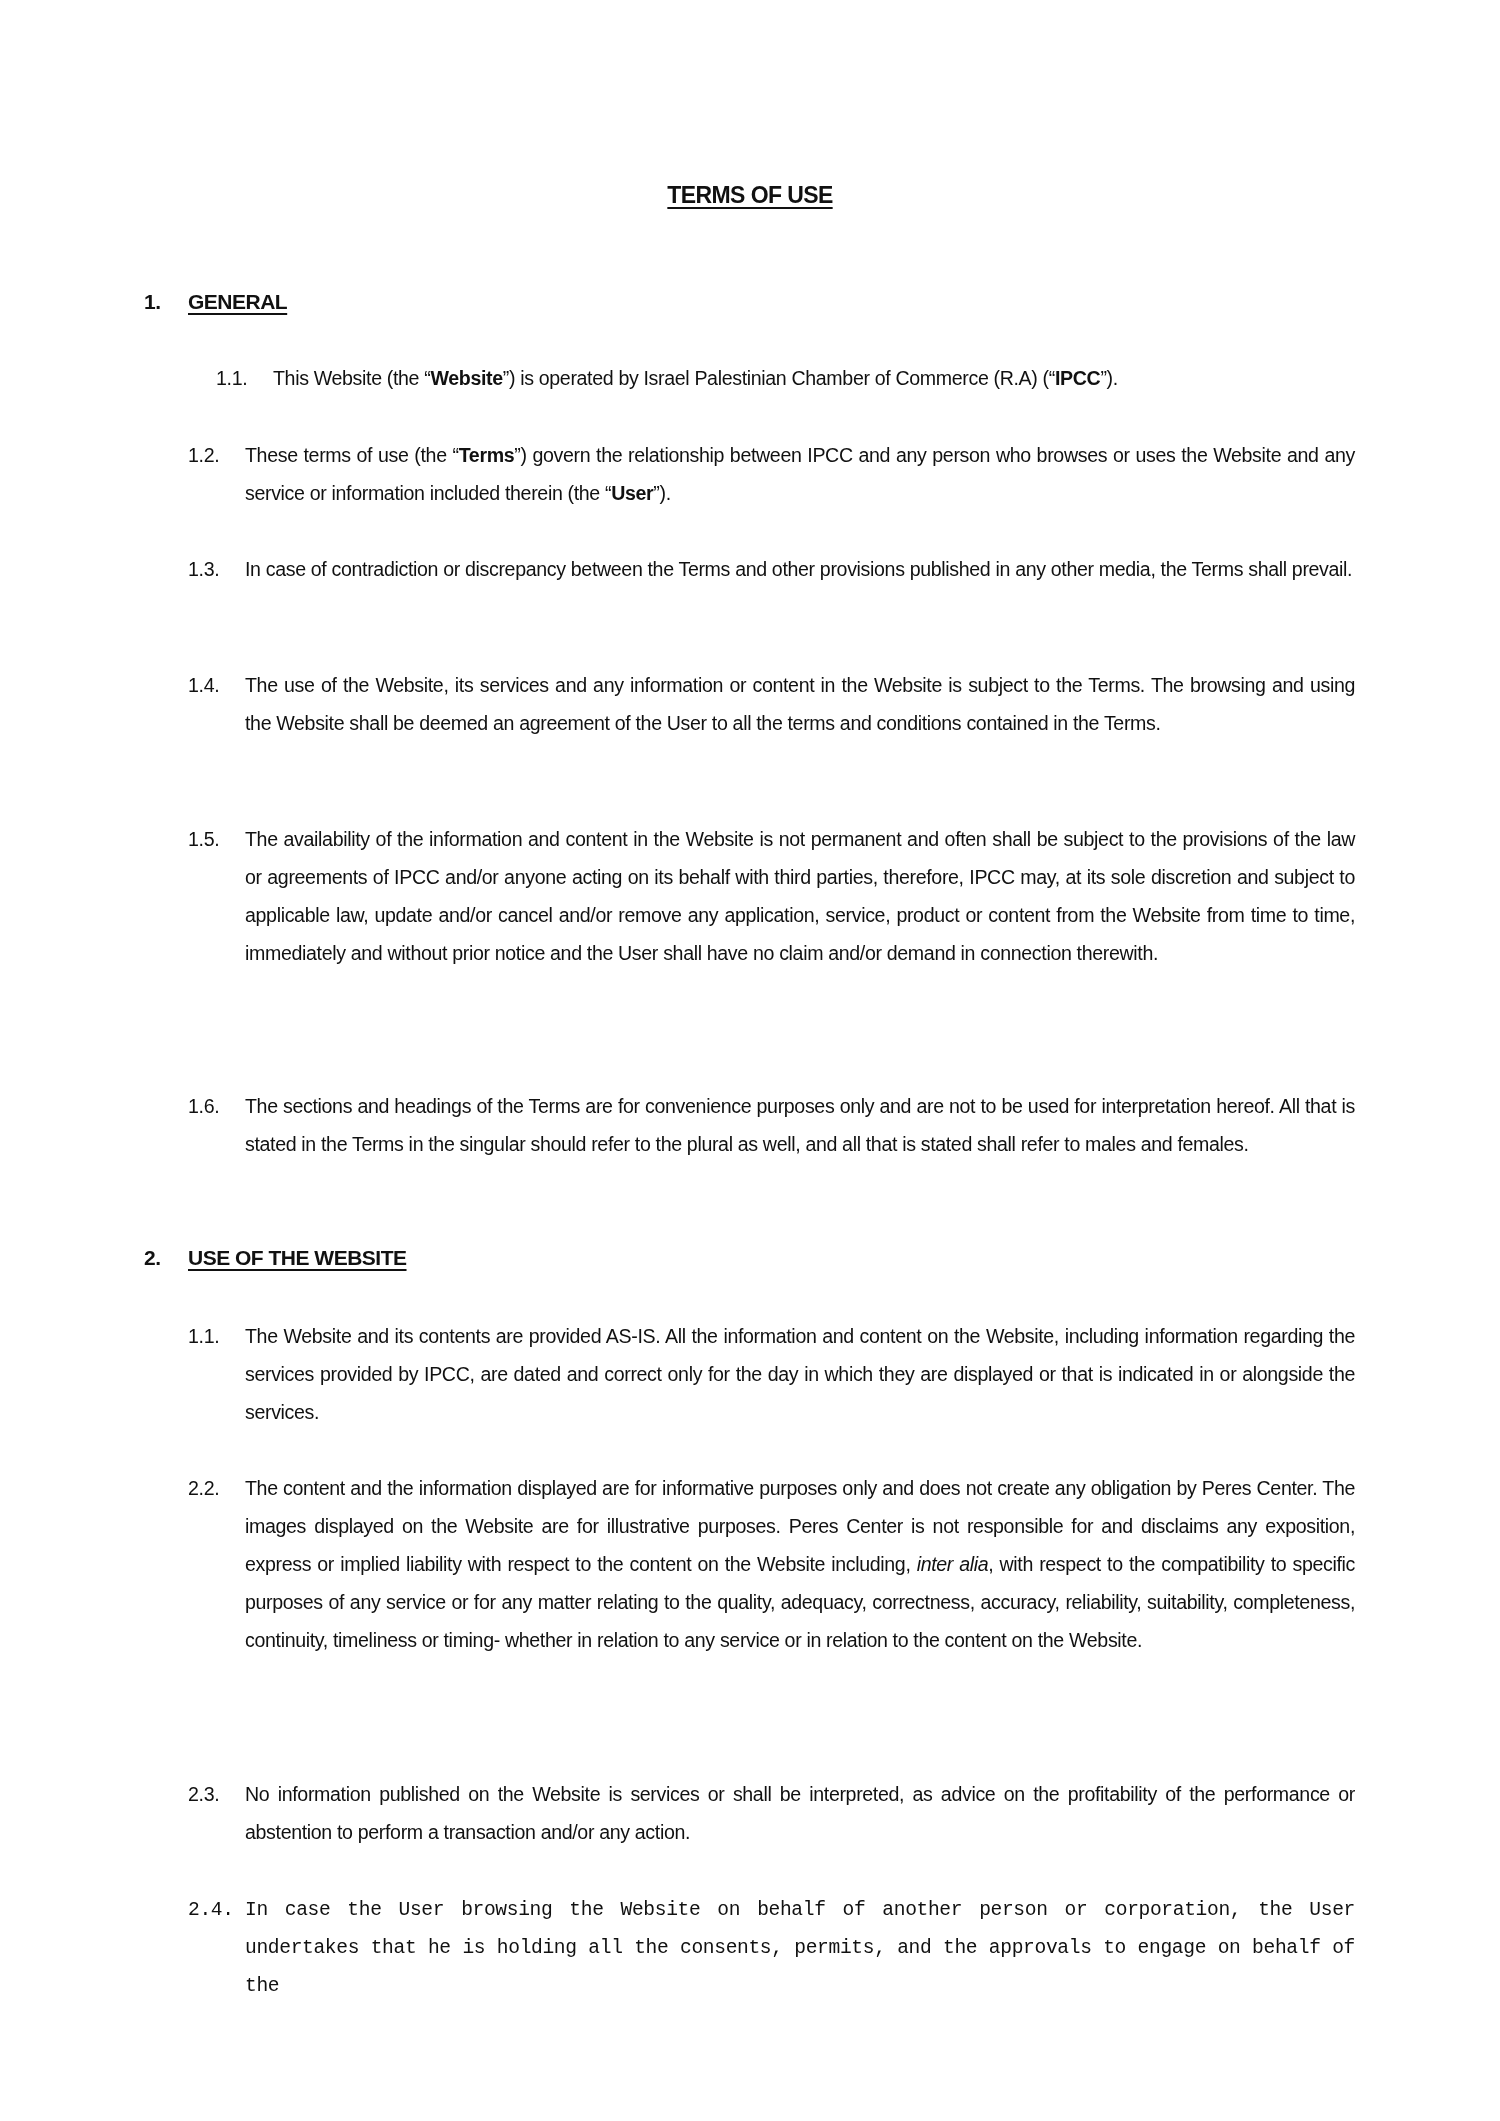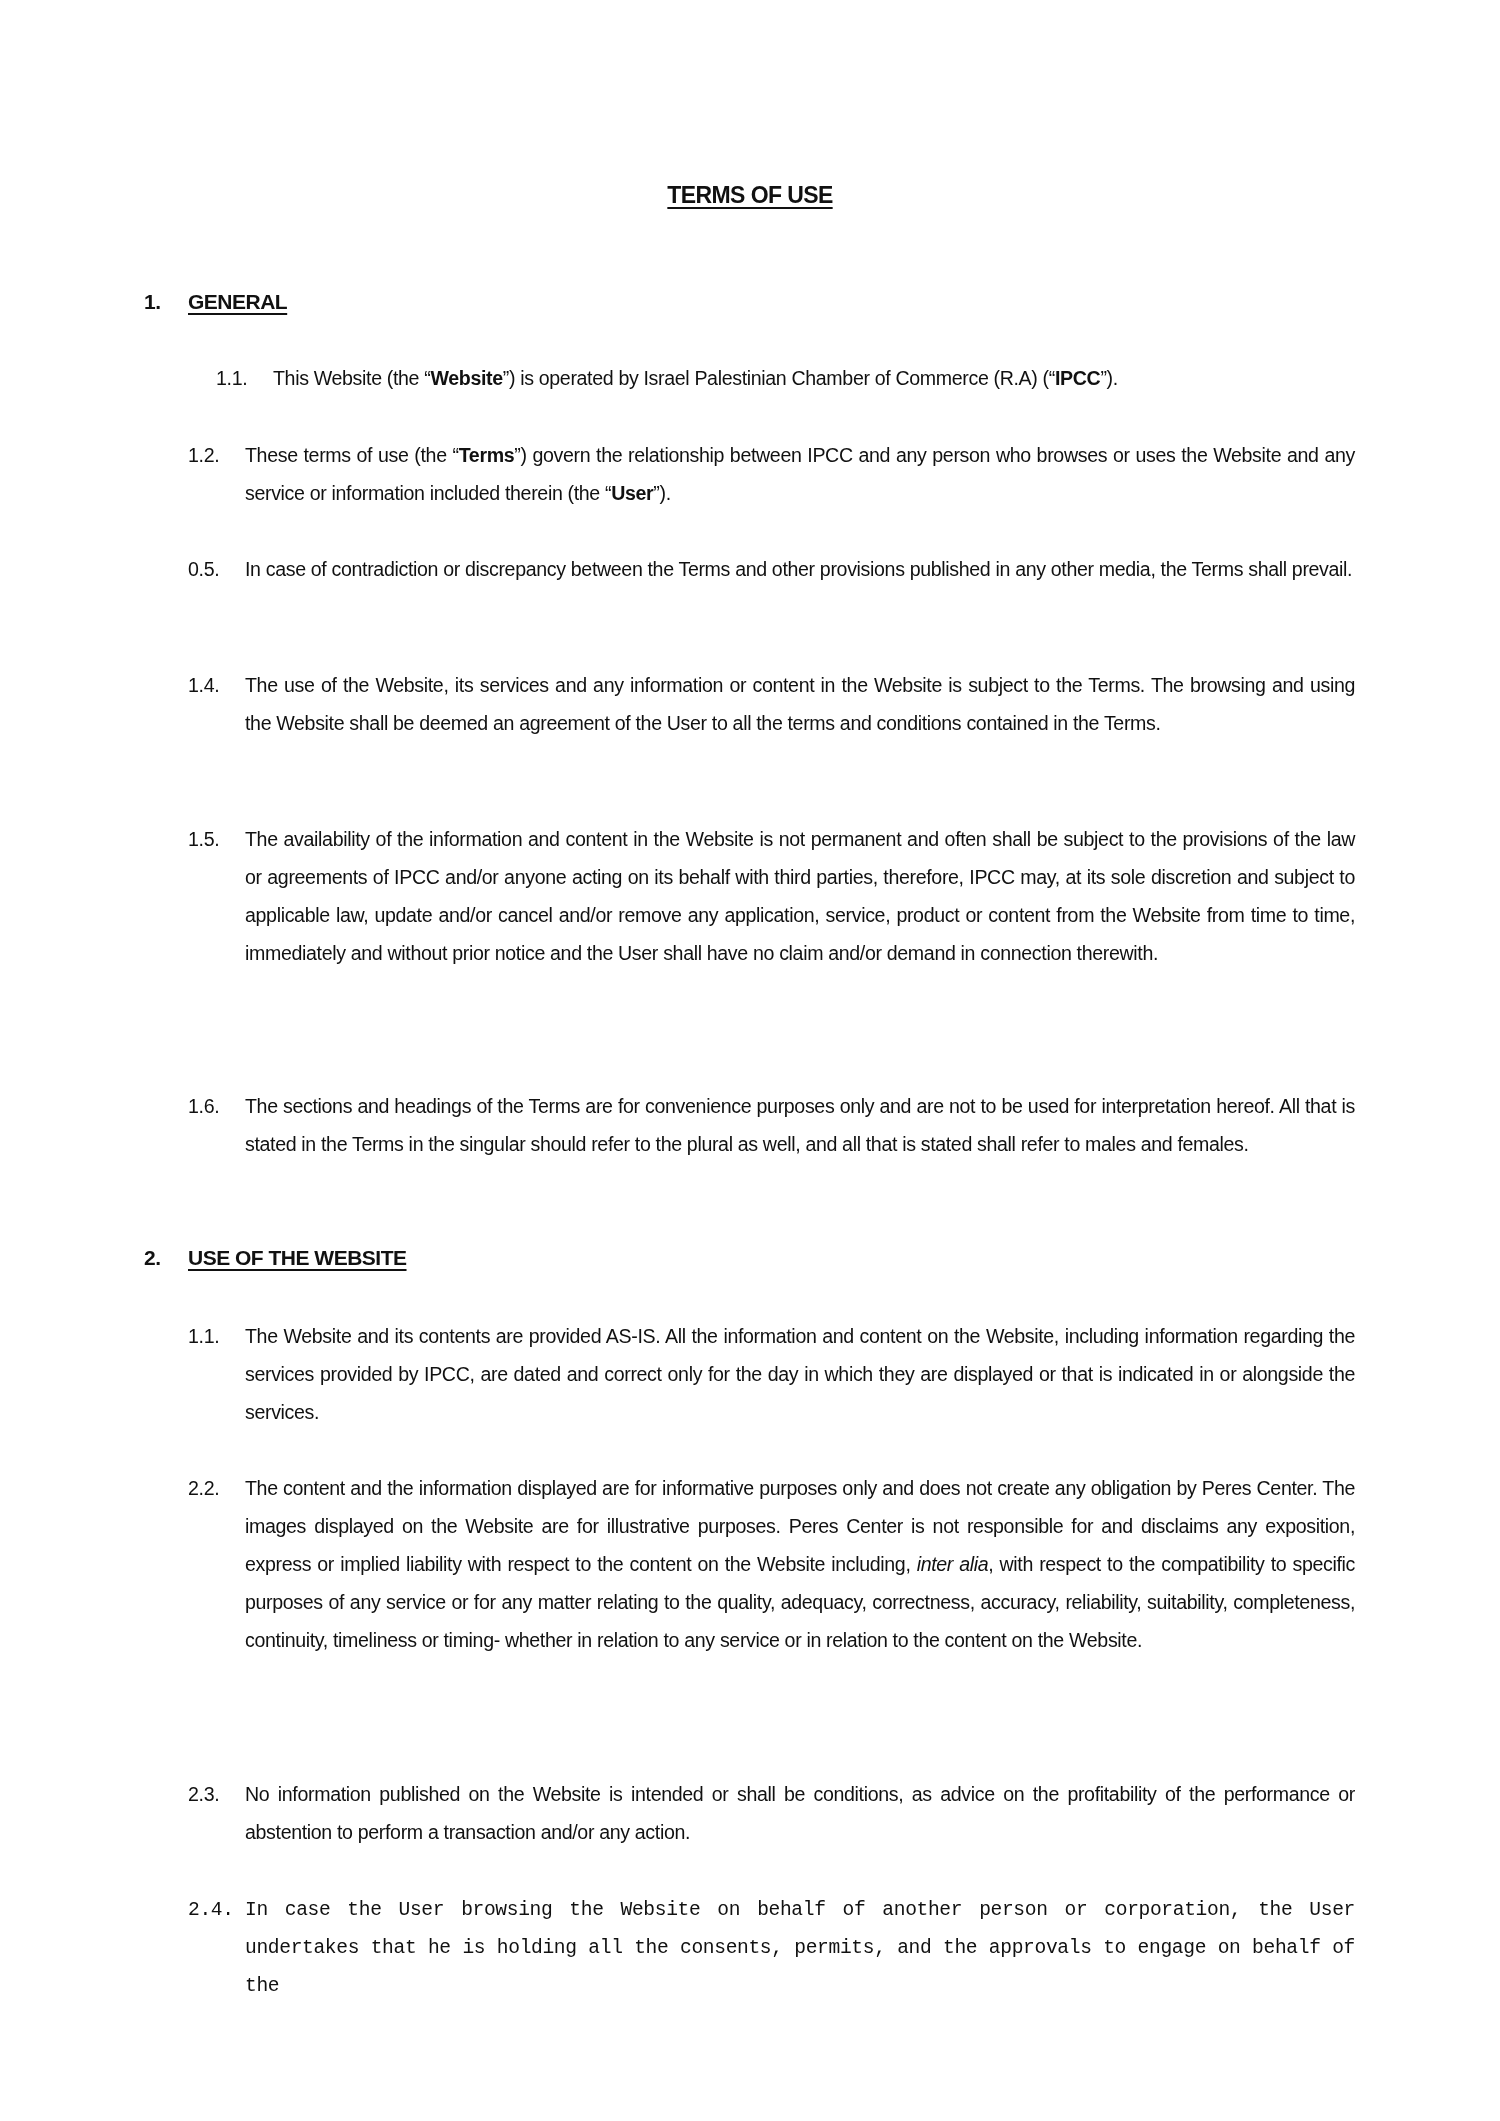--- a/index.html
+++ b/index.html
@@ -44,21 +44,21 @@
     <span class="cnum">1.1.</span>
     <div class="ctext"><span>This Website (the “</span><b>Website</b><span>”) is operated by Israel Palestinian Chamber of Commerce (R.A) (“</span><b>IPCC</b><span>”).</span></div>
   </div>
 
   <div class="clause" style="top:436px;">
     <span class="cnum">1.2.</span>
     <div class="ctext"><span>These terms of use (the “</span><b>Terms</b><span>”) govern the relationship between IPCC and any person who browses or uses the Website and any service or information included therein (the “</span><b>User</b><span>”).</span></div>
   </div>
 
   <div class="clause" style="top:550px;">
-    <span class="cnum">0.5.</span>
+    <span class="cnum">1.3.</span>
     <div class="ctext">In case of contradiction or discrepancy between the Terms and other provisions published in any other media, the Terms shall prevail.</div>
   </div>
 
   <div class="clause" style="top:666px;">
     <span class="cnum">1.4.</span>
     <div class="ctext">The use of the Website, its services and any information or content in the Website is subject to the Terms. The browsing and using the Website shall be deemed an agreement of the User to all the terms and conditions contained in the Terms.</div>
   </div>
 
   <div class="clause" style="top:820px;">
     <span class="cnum">1.5.</span>
@@ -80,21 +80,21 @@
     <div class="ctext">The Website and its contents are provided AS-IS. All the information and content on the Website, including information regarding the services provided by IPCC, are dated and correct only for the day in which they are displayed or that is indicated in or alongside the services.</div>
   </div>
 
   <div class="clause" style="top:1469px;">
     <span class="cnum">2.2.</span>
     <div class="ctext"><span>The content and the information displayed are for informative purposes only and does not create any obligation by Peres Center. The images displayed on the Website are for illustrative purposes. Peres Center is not responsible for and disclaims any exposition, express or implied liability with respect to the content on the Website including, </span><i>inter alia</i><span>, with respect to the compatibility to specific purposes of any service or for any matter relating to the quality, adequacy, correctness, accuracy, reliability, suitability, completeness, continuity, timeliness or timing- whether in relation to any service or in relation to the content on the Website.</span></div>
   </div>
 
   <div class="clause" style="top:1775px;">
     <span class="cnum">2.3.</span>
-    <div class="ctext">No information published on the Website is intended or shall be conditions, as advice on the profitability of the performance or abstention to perform a transaction and/or any action.</div>
+    <div class="ctext">No information published on the Website is services or shall be interpreted, as advice on the profitability of the performance or abstention to perform a transaction and/or any action.</div>
   </div>
 
   <div class="clause" style="top:1891px;font-family:Liberation Mono, monospace;">
     <span class="cnum">2.4.</span>
     <div class="ctext" style="text-align-last: justify;">In case the User browsing the Website on behalf of another person or corporation, the User undertakes that he is holding all the consents, permits, and the approvals to engage on behalf of the</div>
   </div>
 
 </div>
 
 </body></html>

